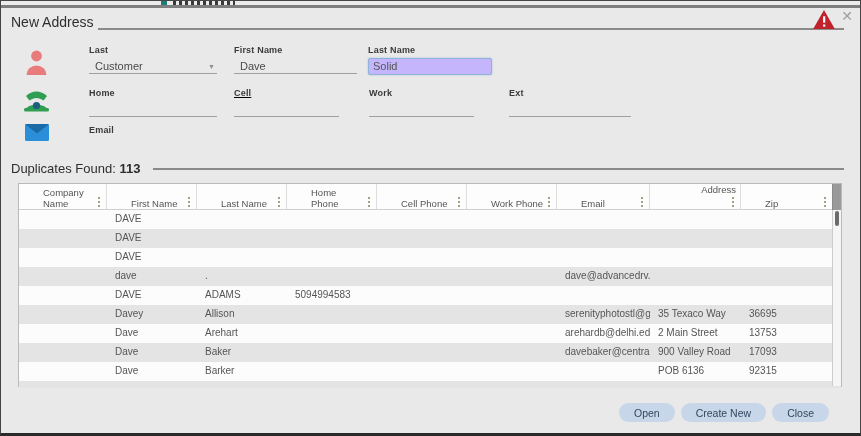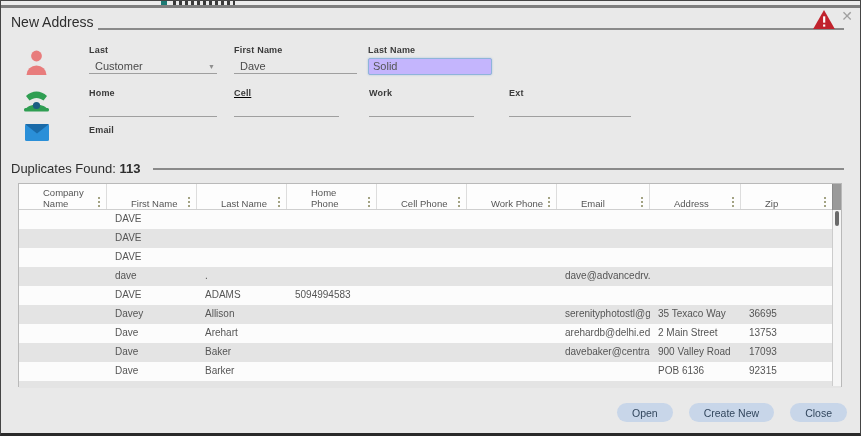--- a/index.html
+++ b/index.html
@@ -51,31 +51,31 @@
   .tr.alt { background: #e4e4e4; }
   .td { font-size: 10px; color: #555; padding: 3px 4px 0 8px; overflow: hidden; white-space: nowrap; }
   .tr-partial { height: 7px; background: #e4e4e4; }
   .th:nth-child(1), .td:nth-child(1) { width: 88px; }
   .th:nth-child(2), .td:nth-child(2) { width: 90px; }
   .th:nth-child(3), .td:nth-child(3) { width: 90px; }
   .th:nth-child(4), .td:nth-child(4) { width: 90px; }
   .th:nth-child(5), .td:nth-child(5) { width: 90px; }
   .th:nth-child(6), .td:nth-child(6) { width: 90px; }
   .th:nth-child(7), .td:nth-child(7) { width: 93px; }
-  .th:nth-child(8), .td:nth-child(8) { width: 91px; }
+  .th:nth-child(8), .td:nth-child(8) { width: 91px; flex-direction: column; }
   .th:nth-child(9), .td:nth-child(9) { width: 91px; border-right: none; }
   .scroll-corner { position: absolute; top: 0; right: 0; width: 9px; height: 26px;
     background: #9a9a9a; border-left: 1px solid #8a8a8a; }
   .vscroll { position: absolute; top: 26px; right: 0; bottom: 0; width: 9px;
     background: #f5f5f5; border-left: 1px solid #ccc; }
   .vthumb { position: absolute; top: 1px; left: 2px; width: 4px; height: 15px;
     background: #6b6b6b; border-radius: 2px; }
 
   
-  .footer { position: absolute; right: 13px; bottom: 11px; display: flex; gap: 16px; }
+  .footer { position: absolute; right: 31px; bottom: 11px; display: flex; gap: 6px; }
   .btn { height: 19px; border: none; border-radius: 10px; background: #c8d6e9; color: #33475e;
     font-family: "Liberation Sans", sans-serif; font-size: 10.5px; padding: 0 15px; cursor: pointer; }
 </style>
 </head>
 <body>
 
 <div class="screen">
 
   <div class="top-strip">
     <span class="frag-teal"></span>

